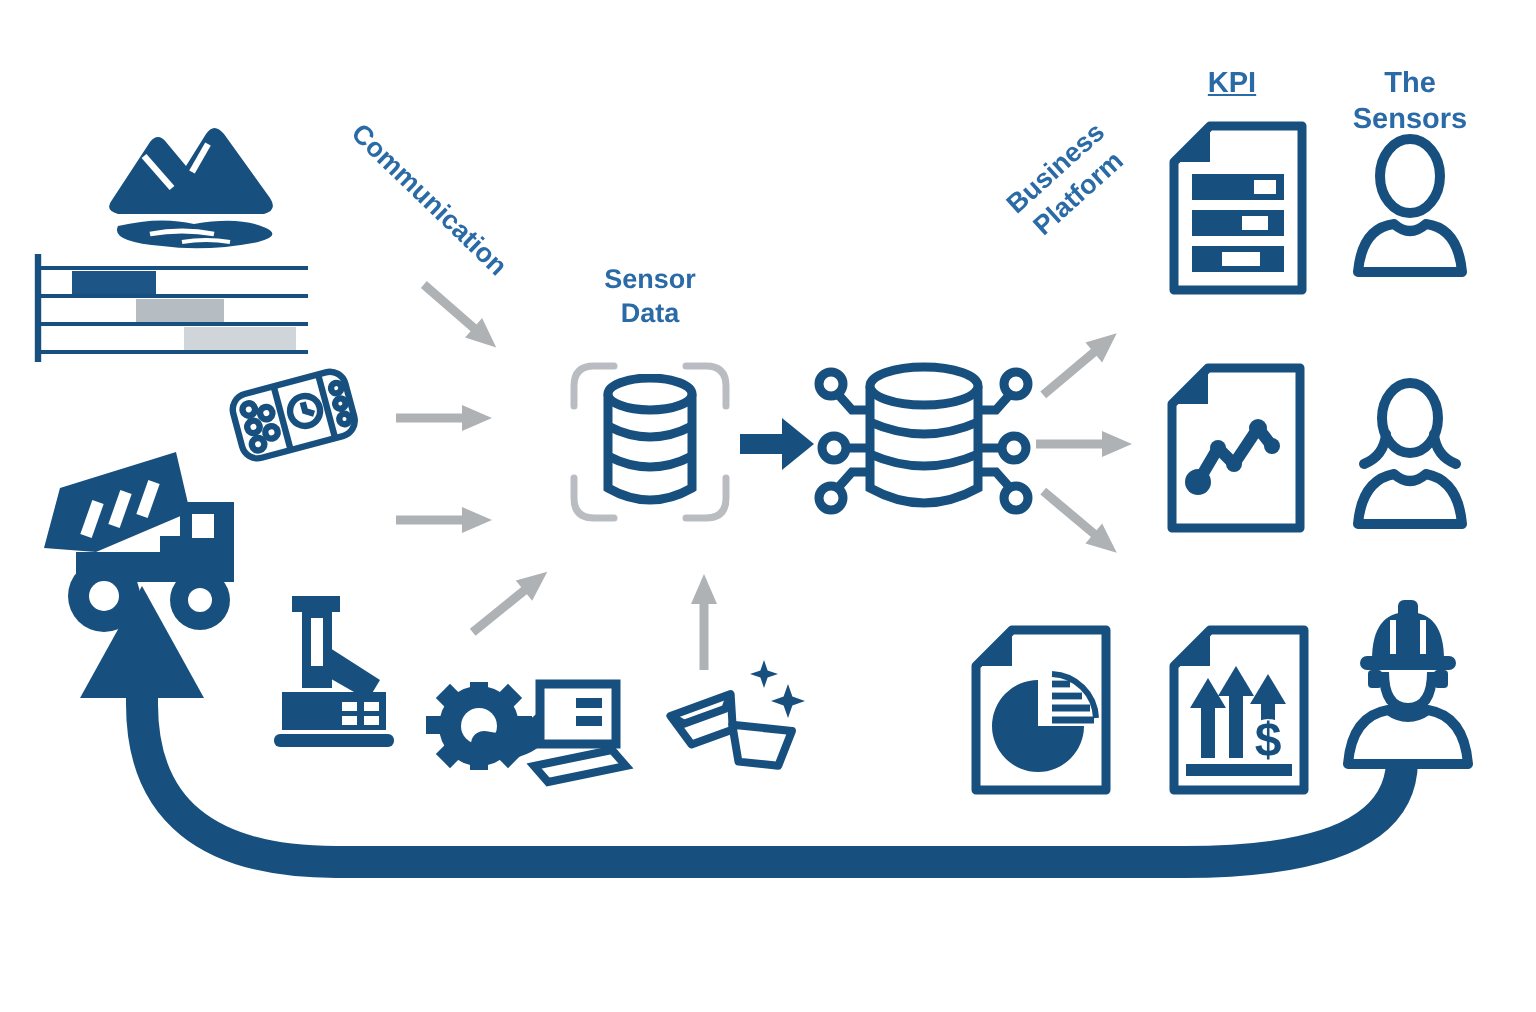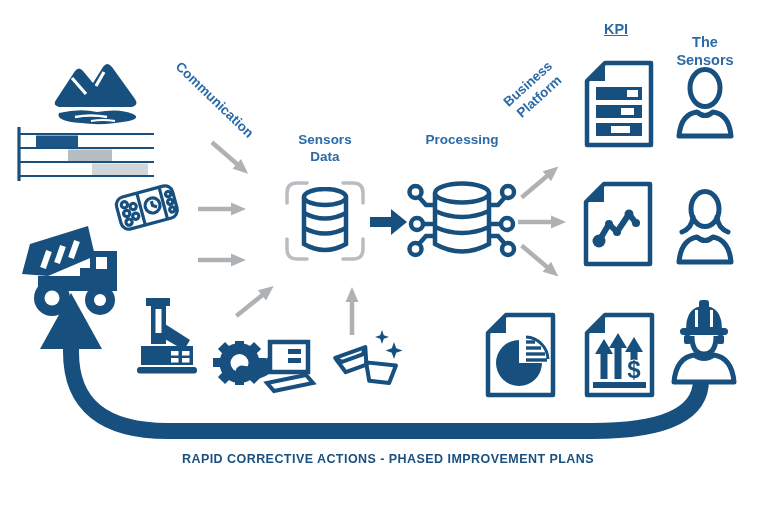--- a/index.html
+++ b/index.html
@@ -24,38 +24,36 @@
     <svg viewBox="0 0 768 506">
       <polygon points="40,349 102,349 71,293" fill="#17507E"></polygon>
       <path d="M71 344 V352 Q71 431 168 431 H592 Q701 431 701 380" fill="none" stroke="#17507E" stroke-width="16"></path>
     </svg>
   </div>
 
 
   <div class="lbl lbl-sm rot-cw" style="left:148px;top:92px;width:132px;">Communication</div>
 
   <div class="lbl lbl-sm" style="left:283px;top:132px;width:84px;">
-    <div>Sensors</div>
+    <div>Sensor</div>
     <div>Data</div>
   </div>
 
   <div class="lbl lbl-sm" style="left:400px;top:132px;width:124px;">
-    <div>Processing</div>
   </div>
 
   <div class="lbl lbl-sm rot-ccw" style="left:486px;top:74px;width:96px;">
     <div>Business</div>
     <div>Platform</div>
   </div>
 
-  <div class="lbl lbl-md" style="left:588px;top:20px;width:56px;text-decoration:underline;">KPI</div>
+  <div class="lbl lbl-md" style="left:588px;top:33px;width:56px;text-decoration:underline;">KPI</div>
 
   <div class="lbl lbl-md" style="left:662px;top:33px;width:86px;">The Sensors</div>
 
-  <div class="caption">RAPID CORRECTIVE ACTIONS - PHASED IMPROVEMENT PLANS</div>
 
   <div class="abs" style="left:45px;top:57px;width:100px;height:72px;">
     <svg viewBox="0 0 100 72">
       <path d="M30 14 Q34 9 38 14 L48 26 L58 10 Q62 4 67 10 L90 42 Q94 48 87 50 L14 50 Q7 48 11 43 Z" fill="#17507E"></path>
       <path d="M27 21 L41 37" stroke="#fff" stroke-width="3.2" fill="none"></path>
       <path d="M59 15 L51 29" stroke="#fff" stroke-width="3.2" fill="none"></path>
       <path d="M14 56 Q35 51 52 55 Q75 51 88 57 Q96 61 84 64 Q58 69 36 66 Q10 64 14 56 Z" fill="#17507E"></path>
       <path d="M30 60 Q46 57 62 60" stroke="#fff" stroke-width="2.4" fill="none"></path>
       <path d="M46 64 Q58 62 70 64" stroke="#fff" stroke-width="2" fill="none"></path>
     </svg>

